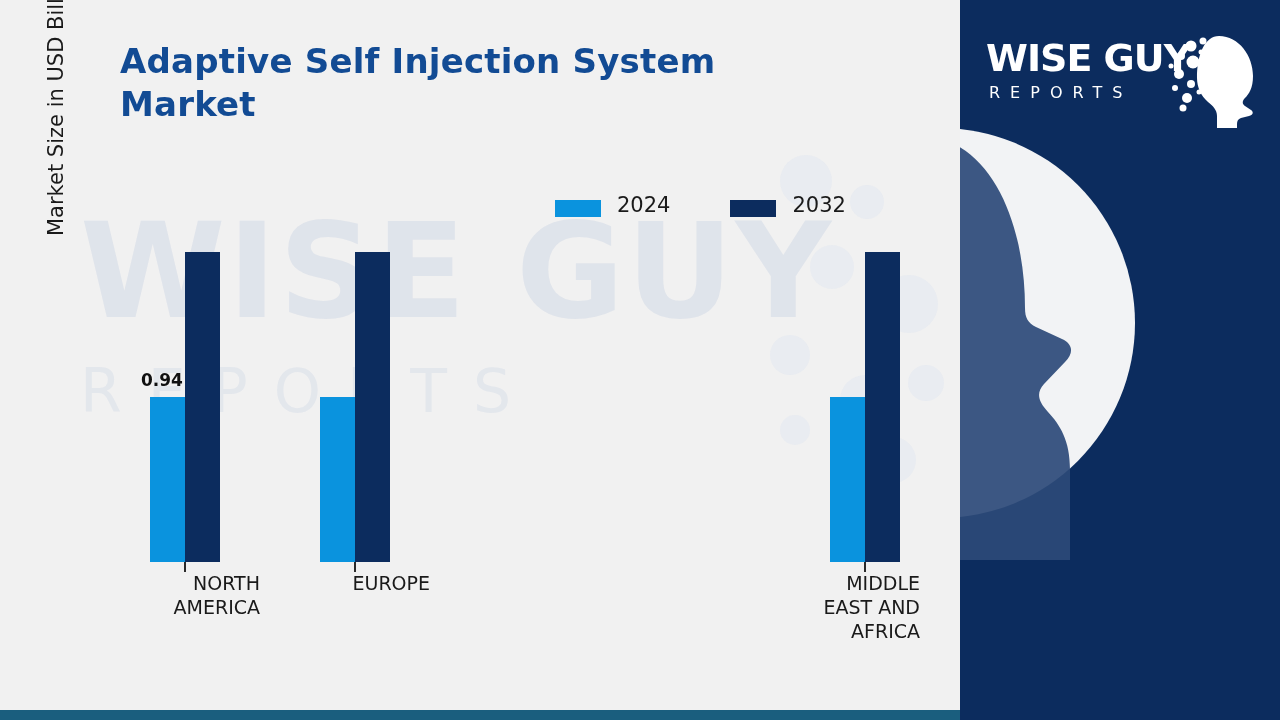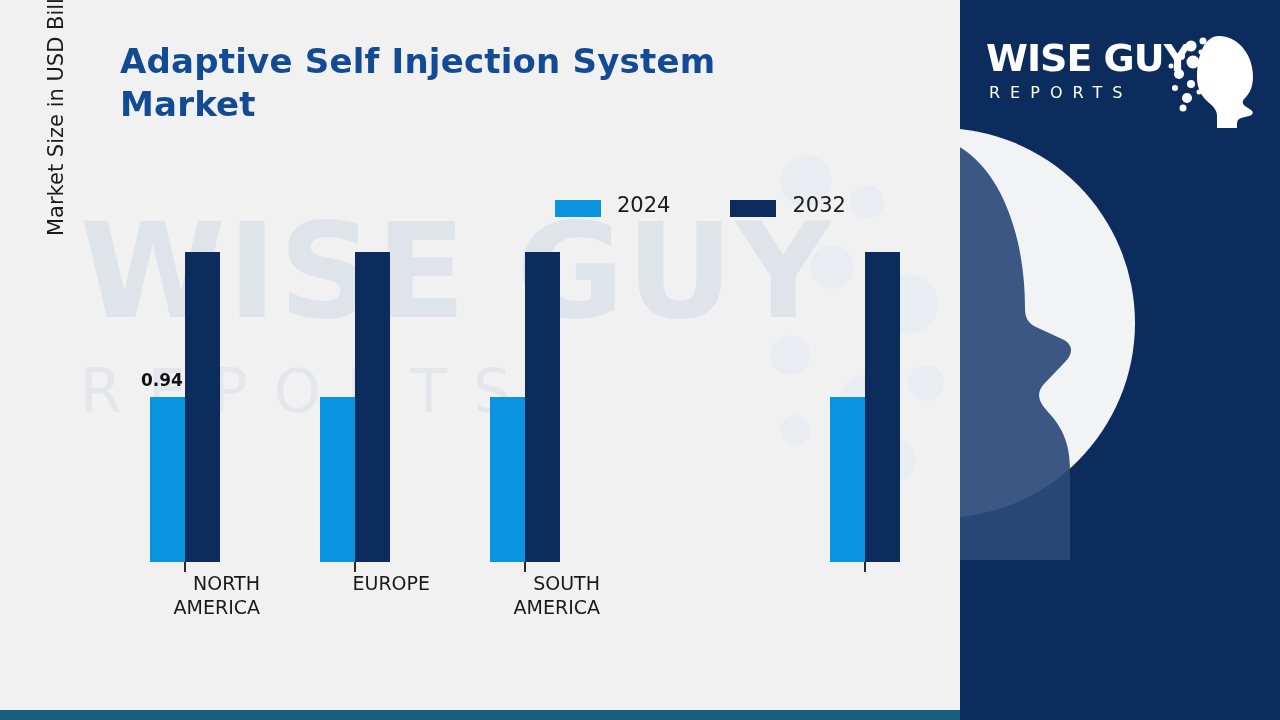--- a/index.html
+++ b/index.html
@@ -289,32 +289,27 @@
         <div class="cat-label">NORTH AMERICA</div>
       </div>
 
       <div class="bar-group" style="left:220px; width:70px;">
         <div class="bar s2024" style="background:#0a93de; height:51.2%;"></div>
         <div class="bar s2032" style="background:#0c2c5e; height:96.2%;"></div>
         <div class="tick"></div>
         <div class="cat-label">EUROPE</div>
       </div>
 
-      <div class="bar-group" style="left:390px; width:70px;">
-        <div class="bar s2024" style="background:#0a93de; height:51.2%;"></div>
-        <div class="bar s2032" style="background:#0c2c5e; height:96.2%;"></div>
-        <div class="tick"></div>
-        <div class="cat-label">SOUTH AMERICA</div>
-      </div>
 
 
       <div class="bar-group" style="left:730px; width:70px;">
         <div class="bar s2024" style="background:#0a93de; height:51.2%;"></div>
         <div class="bar s2032" style="background:#0c2c5e; height:96.2%;"></div>
         <div class="tick"></div>
+        <div class="cat-label" style="width:110px; margin-left:-20px;">MIDDLE EAST AND AFRICA</div>
       </div>
 
     </div>
 
     <div id="bottom-strip"></div>
   </div>
 
   <div id="brand-panel">
 
     <div id="brand-circle"></div>

